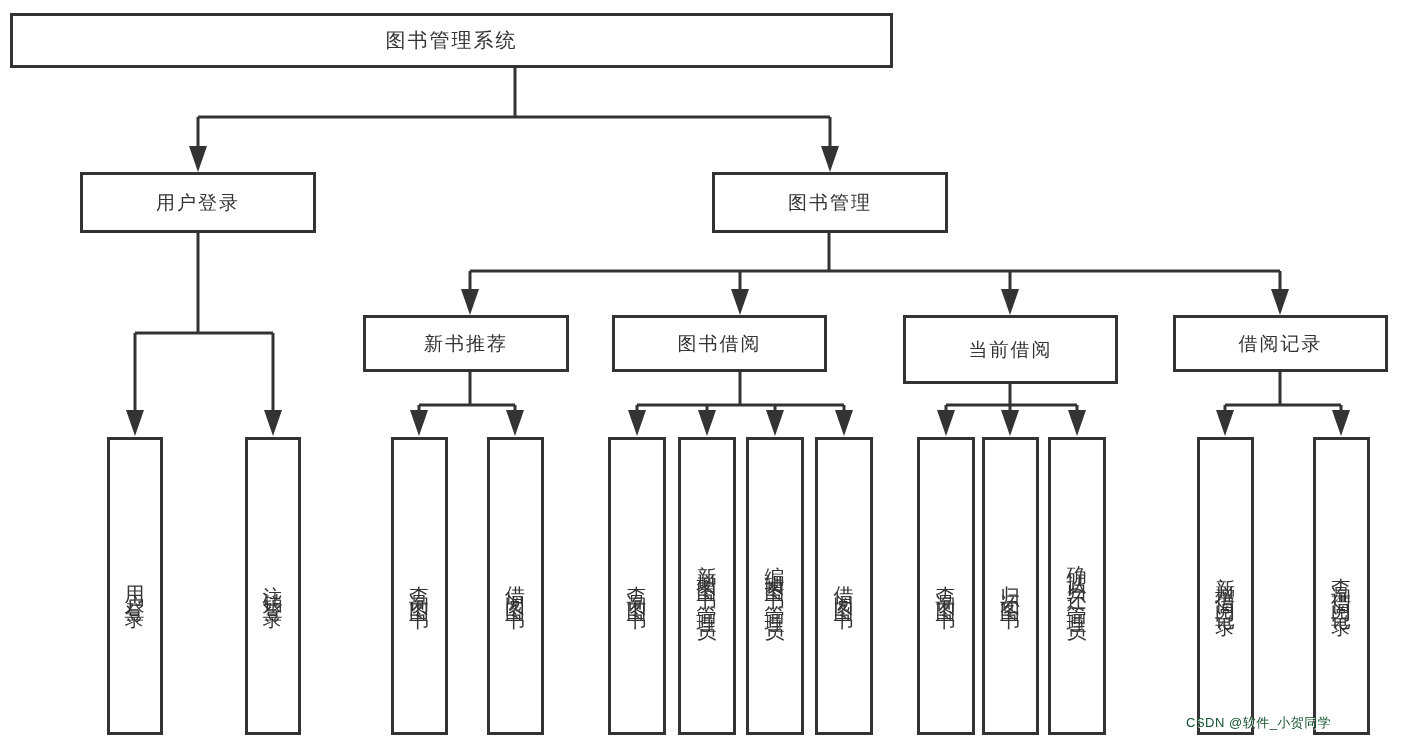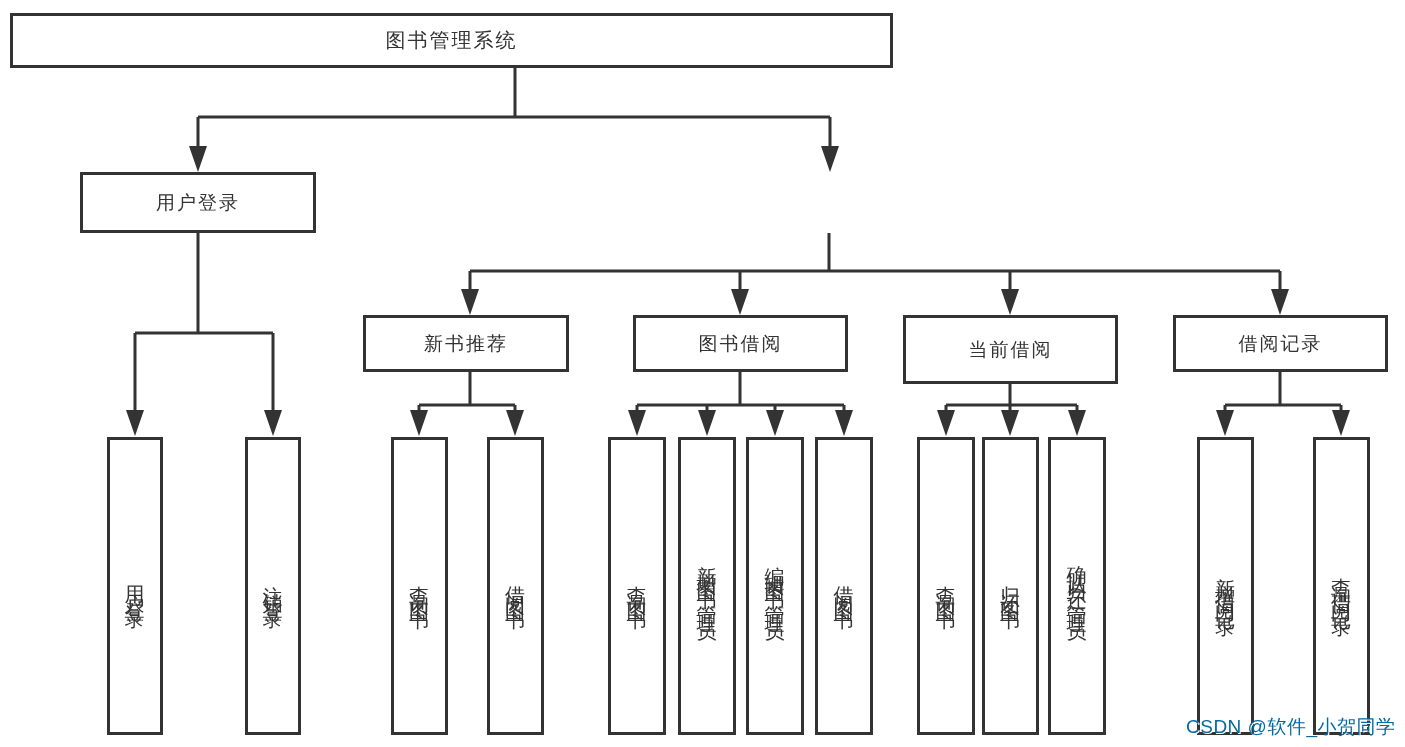--- a/index.html
+++ b/index.html
@@ -41,22 +41,22 @@
     font-size: 20px;
     letter-spacing: 8px;
     line-height: 1;
     color: #333333;
   }
   .watermark {
     position: absolute;
     left: 1186px;
     top: 714px;
     z-index: 5;
-    font-size: 19px;
-    color: #0369a1;
+    font-size: 13px;
+    color: #14532d;
     letter-spacing: 0.5px;
     white-space: nowrap;
     text-shadow: 1px 1px 0 #ffffff;
   }
 </style>
 </head>
 <body>
 
 <div class="canvas">
 
@@ -91,25 +91,28 @@
     </g>
   </svg>
 
   <div class="box h root" style="left:10px;top:13px;width:883px;height:55px">
     <span class="lbl">图书管理系统</span>
   </div>
 
   <div class="box h" style="left:80px;top:172px;width:236px;height:61px">
     <span class="lbl">用户登录</span>
   </div>
+  <div class="box h" style="left:712px;top:172px;width:236px;height:61px">
+    <span class="lbl">图书管理</span>
+  </div>
 
   <div class="box h" style="left:363px;top:315px;width:206px;height:57px">
     <span class="lbl">新书推荐</span>
   </div>
-  <div class="box h" style="left:633px;top:315px;width:215px;height:57px">
+  <div class="box h" style="left:612px;top:315px;width:215px;height:57px">
     <span class="lbl">图书借阅</span>
   </div>
   <div class="box h" style="left:903px;top:315px;width:215px;height:69px">
     <span class="lbl">当前借阅</span>
   </div>
   <div class="box h" style="left:1173px;top:315px;width:215px;height:57px">
     <span class="lbl">借阅记录</span>
   </div>
 
   <div class="box v" style="left:107px;top:437px;width:56px;height:298px">

